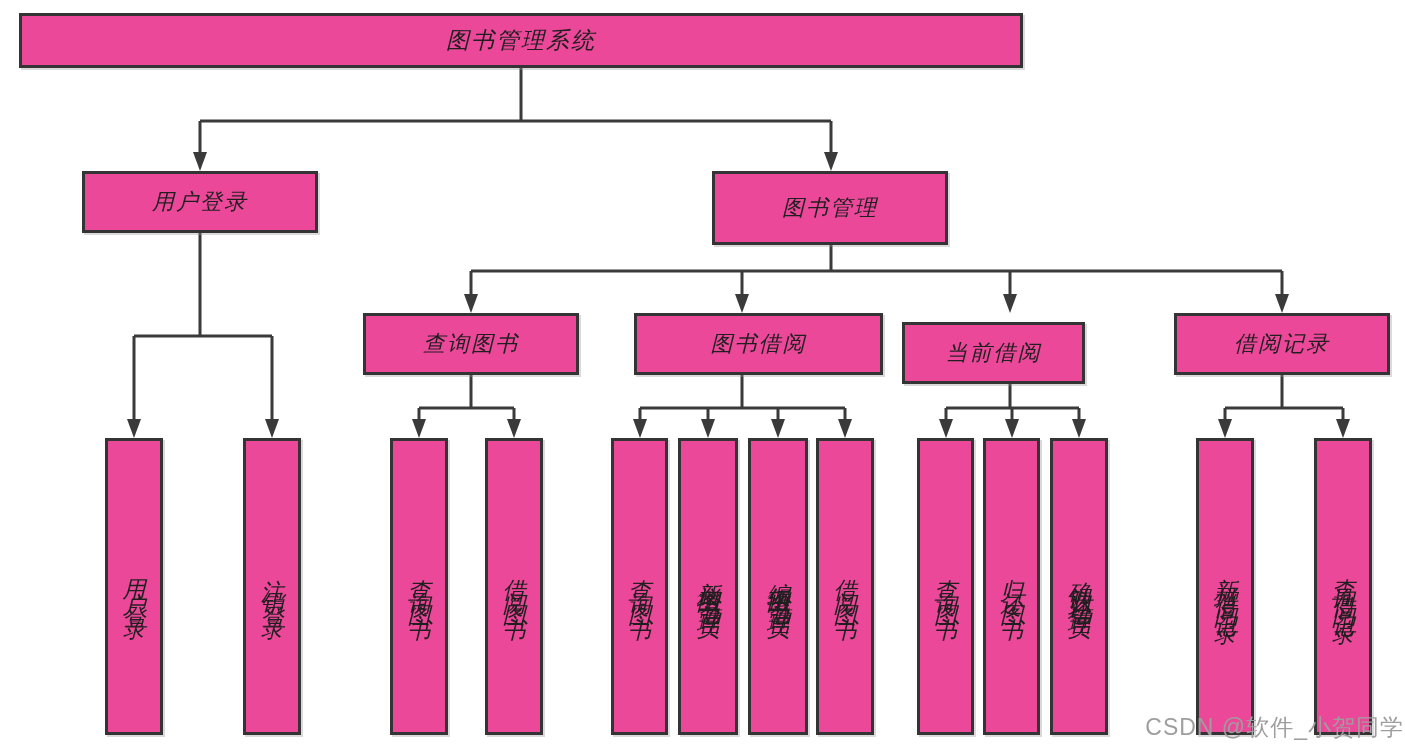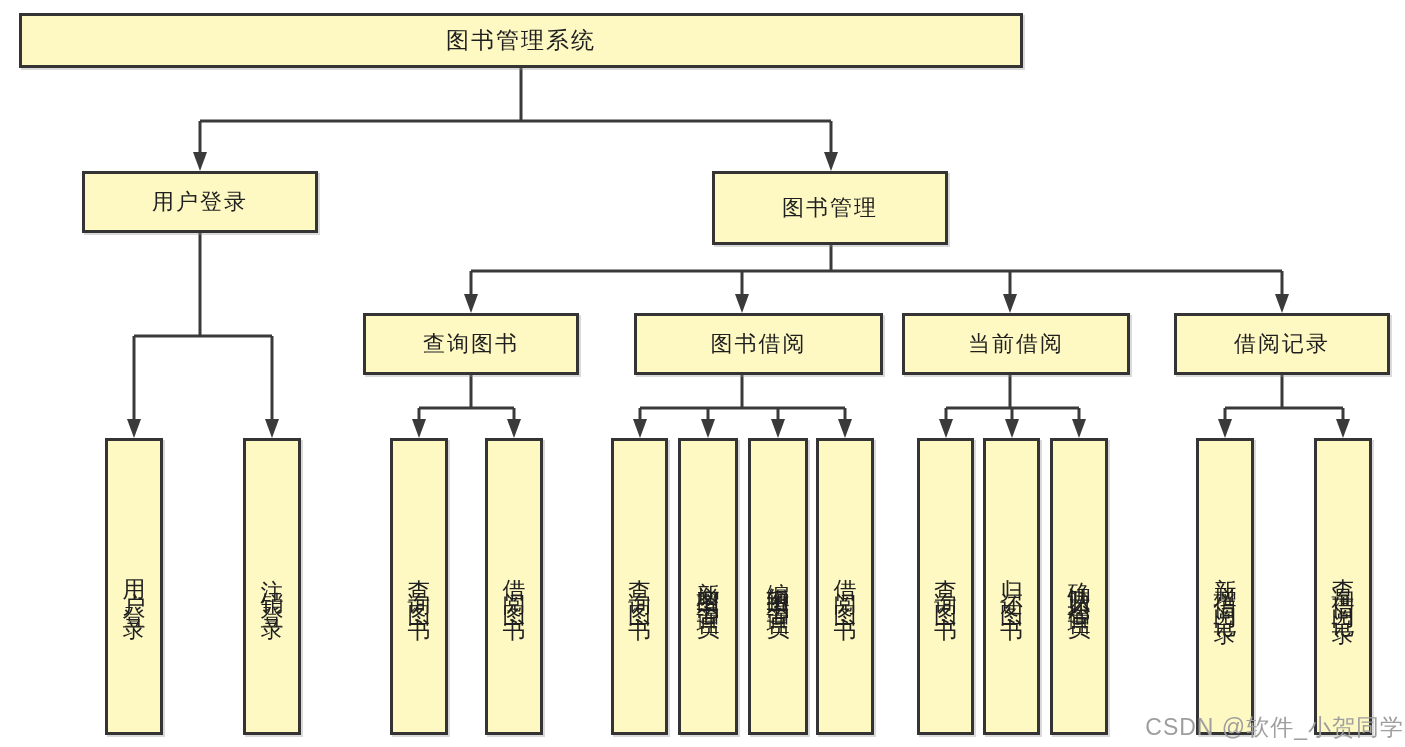--- a/index.html
+++ b/index.html
@@ -13,27 +13,28 @@
     position: relative;
     width: 1405px; height: 747px;
     background: #ffffff;
   }
   .connectors {
     position: absolute; left: 0; top: 0;
     z-index: 1;
   }
   .node {
     position: absolute;
-    background: #fef9c3;
+    background: #ec4899;
     border: 3px solid #343434;
     display: flex;
     align-items: center;
     justify-content: center;
     z-index: 2;
     box-shadow: 2px 2px 0 rgba(150,150,150,0.35);
+    font-style: italic;
   }
   .hlabel {
     font-size: 22px;
     color: #1f1f1f;
     letter-spacing: 2px;
     white-space: nowrap;
     line-height: 1;
   }
   .root .hlabel { font-size: 23px; }
   .vlabel {
@@ -119,21 +120,21 @@
   <div class="node" style="left:712px;top:171px;width:236px;height:74px">
     <span class="hlabel">图书管理</span>
   </div>
 
   <div class="node" style="left:363px;top:313px;width:216px;height:62px">
     <span class="hlabel">查询图书</span>
   </div>
   <div class="node" style="left:634px;top:313px;width:249px;height:62px">
     <span class="hlabel">图书借阅</span>
   </div>
-  <div class="node" style="left:902px;top:313px;width:228px;height:62px">
+  <div class="node" style="left:902px;top:322px;width:183px;height:62px">
     <span class="hlabel">当前借阅</span>
   </div>
   <div class="node" style="left:1174px;top:313px;width:216px;height:62px">
     <span class="hlabel">借阅记录</span>
   </div>
 
   <div class="node" style="left:105px;top:438px;width:58px;height:297px">
     <span class="vlabel sp-lg">用户登录</span>
   </div>
   <div class="node" style="left:243px;top:438px;width:58px;height:297px">

